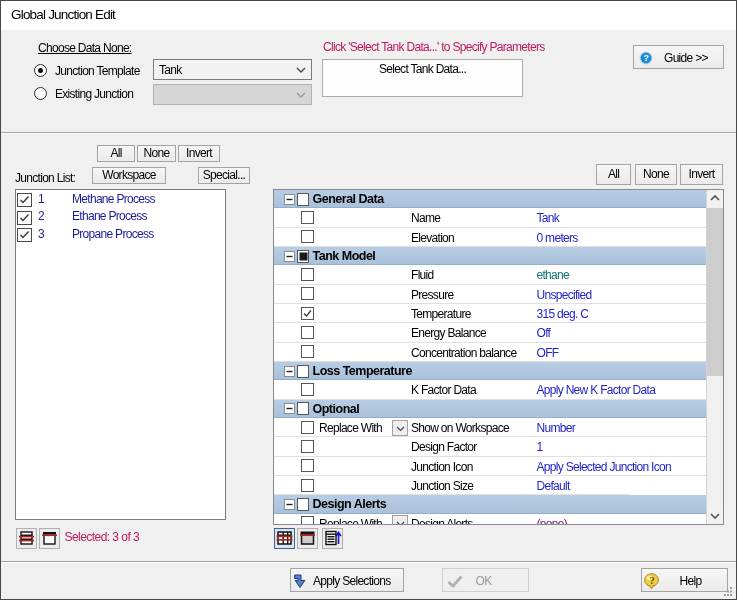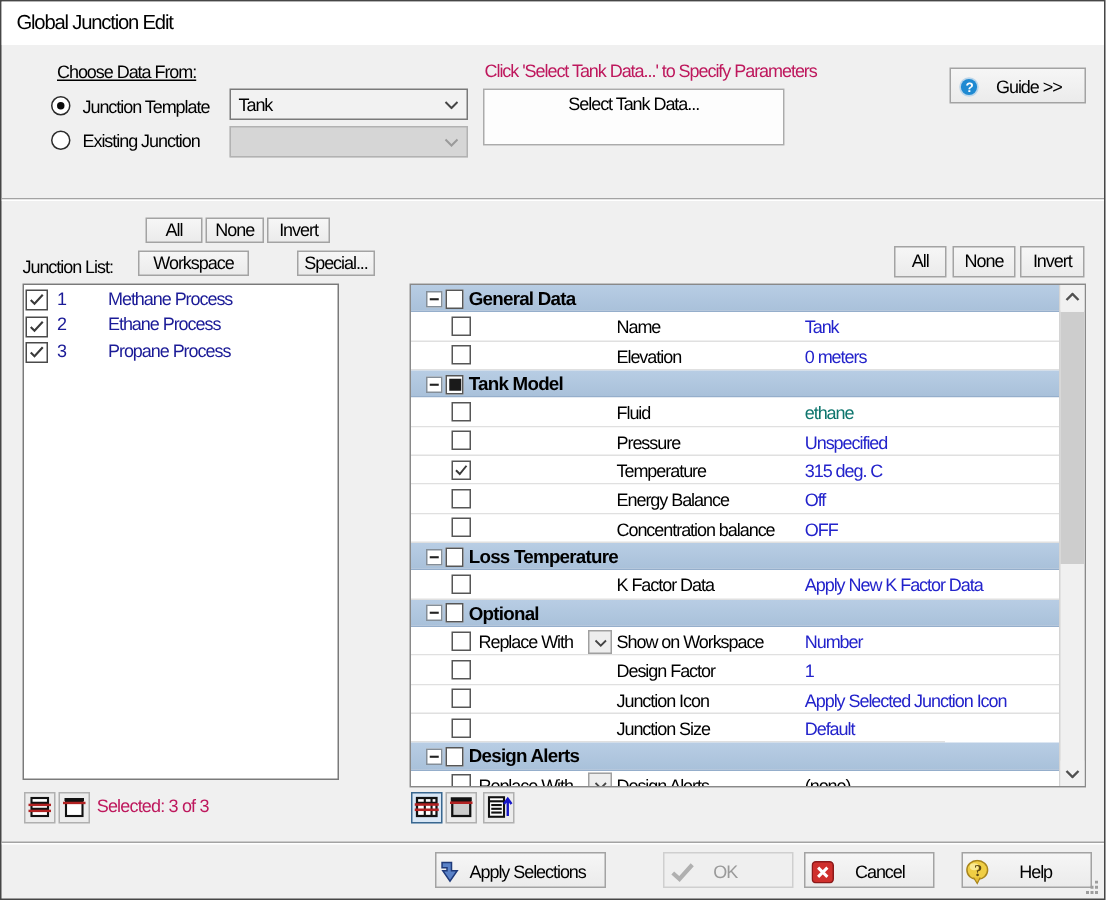--- a/index.html
+++ b/index.html
@@ -10,21 +10,21 @@
   .blue{color:#be185d;}
   .navy{color:#1b1b97;}
   svg{display:block;}
 </style></head>
 <body>
 <div id="dlg">
 
   <div class="abs" style="left:0;top:0;width:735px;height:29px;background:#fff;"></div>
   <div class="abs" style="left:10px;top:6px;font-size:13.5px;letter-spacing:-0.8px;">Global Junction Edit</div>
 
-  <div class="abs" style="left:37px;top:39.5px;text-decoration:underline;">Choose Data From:</div>
+  <div class="abs" style="left:37px;top:39.5px;text-decoration:underline;">Choose Data None:</div>
 
   <div class="abs" style="left:32.5px;top:62.5px;width:11px;height:11px;border:1px solid #2c2c2c;border-radius:50%;background:#fff;"></div>
   <div class="abs" style="left:36.5px;top:66.5px;width:5px;height:5px;border-radius:50%;background:#0a0a0a;"></div>
   <div class="abs" style="left:54px;top:63px;">Junction Template</div>
   <div class="abs" style="left:32.5px;top:85.5px;width:11px;height:11px;border:1px solid #2c2c2c;border-radius:50%;background:#fff;"></div>
   <div class="abs" style="left:54px;top:86px;">Existing Junction</div>
 
   <div class="abs" style="left:152px;top:58px;width:159px;height:21px;background:#f2f2f2;border:1px solid #7a7a7a;box-sizing:border-box;">
     <div style="position:absolute;left:5px;top:3px;">Tank</div>
     <svg style="position:absolute;right:5px;top:7px;" width="10" height="6" viewBox="0 0 10 6">
@@ -231,21 +231,21 @@
         </div>
         <div style="position:absolute;left:0;top:323.70000000000005px;width:433px;height:19.35px;background:#fff;border-bottom:1px solid #e0e0e0;box-sizing:border-box;">
           <div style="position:absolute;left:27px;top:2.5px;width:13px;height:13px;background:#fff;border:1px solid #565656;box-sizing:border-box;"></div>
           <div style="position:absolute;left:45px;top:3px;">Replace With</div>
           <div style="position:absolute;left:118px;top:1.5px;width:16px;height:16px;background:#eee;border:1px solid #a0a0a0;box-sizing:border-box;">
             <svg style="position:absolute;left:2.5px;top:5px;" width="9" height="6" viewBox="0 0 9 6">
               <path d="M1 1 L4.5 4.5 L8 1" stroke="#444" stroke-width="1.2" fill="none"></path>
             </svg>
           </div>
           <div style="position:absolute;left:137px;top:3px;">Design Alerts</div>
-          <div style="position:absolute;left:262.5px;top:3px;color:#000000;">(none)</div>
+          <div style="position:absolute;left:262.5px;top:3px;color:#701a75;">(none)</div>
         </div>
       </div>
 
     <div style="position:absolute;right:0;top:0;width:17px;height:334px;background:#f0f0f0;border-left:1px solid #d4d4d4;box-sizing:border-box;">
       <div style="position:absolute;left:0;top:0;width:16px;height:17px;background:#f1f1f1;">
         <svg style="position:absolute;left:3px;top:5px;" width="10" height="6" viewBox="0 0 10 6">
             <path d="M1 5 L5 1 L9 5" stroke="#505050" stroke-width="1.6" fill="none"></path>
           </svg>
       </div>
       <div style="position:absolute;left:0;top:18px;width:16px;height:168px;background:#cdcdcd;"></div>
@@ -292,27 +292,20 @@
     <svg style="position:absolute;left:3px;top:5px;" width="13" height="15" viewBox="0 0 13 15">
       <path d="M0.7,1 L7,1 L7,6.5 L10.8,6.5 L6,13.5 L1.2,6.5 L4,6.5 L4,4.5 L0.7,4.5 Z" fill="#5a82c8" stroke="#1f3a7a" stroke-width="1"></path>
     </svg>
     <div style="position:absolute;left:22px;top:5px;">Apply Selections</div>
   </div>
   <div class="btn" style="left:440.5px;top:567px;width:87px;height:24px;background:#efefef;border-color:#cfcfcf;color:#9a9a9a;">
     <svg style="position:absolute;left:4px;top:6px;" width="16" height="13" viewBox="0 0 16 13">
         <path d="M1.5 7 L6 11 L14.5 1.5" stroke="#b0b0b0" stroke-width="2.8" fill="none"></path>
       </svg>
     <div style="position:absolute;left:33px;top:5px;">OK</div>
-  </div>
-  <div class="btn" style="left:535px;top:567px;width:87px;height:24px;">
-    <svg style="position:absolute;left:3.5px;top:4.5px;" width="15" height="15" viewBox="0 0 15 15">
-      <rect x="0.5" y="0.5" width="14" height="14" rx="2.5" fill="#cf302d" stroke="#8c1a1a"></rect>
-      <path d="M4.4 4.4 L10.6 10.6 M10.6 4.4 L4.4 10.6" stroke="#fff" stroke-width="2"></path>
-    </svg>
-    <div style="position:absolute;left:33px;top:5px;">Cancel</div>
   </div>
   <div class="btn" style="left:639.5px;top:567px;width:87.5px;height:24px;">
     <svg style="position:absolute;left:2px;top:3.5px;" width="16" height="17" viewBox="0 0 16 17">
       <ellipse cx="7.5" cy="7" rx="6.9" ry="6.3" fill="#f0ce44" stroke="#a8851d"></ellipse>
       <path d="M5 12 L7.5 16 L9.5 12" fill="#e7bd35" stroke="#a8851d" stroke-width="0.8"></path>
       <ellipse cx="5.5" cy="4.8" rx="3" ry="2.3" fill="#faeda0" opacity="0.85"></ellipse>
       <text x="7.8" y="11" font-size="11" font-weight="bold" fill="#5f4a12" text-anchor="middle" font-family="Liberation Serif">?</text>
     </svg>
     <div style="position:absolute;left:38px;top:5px;">Help</div>
   </div>

